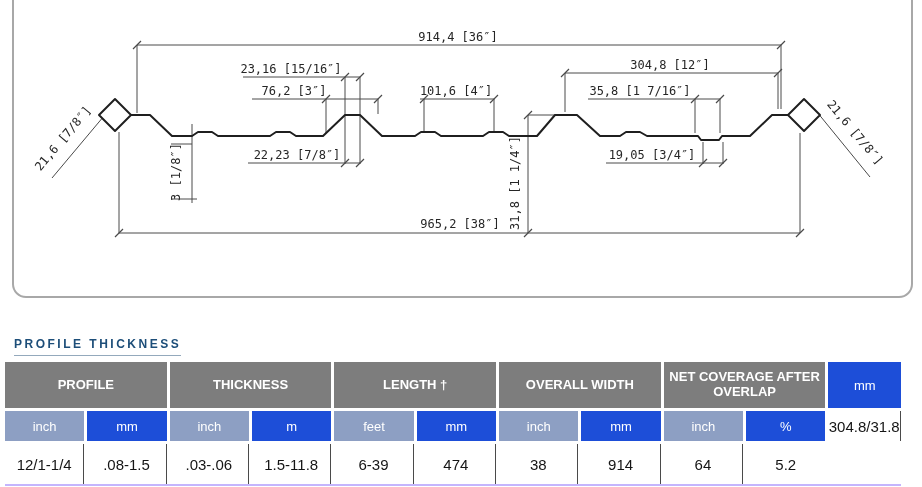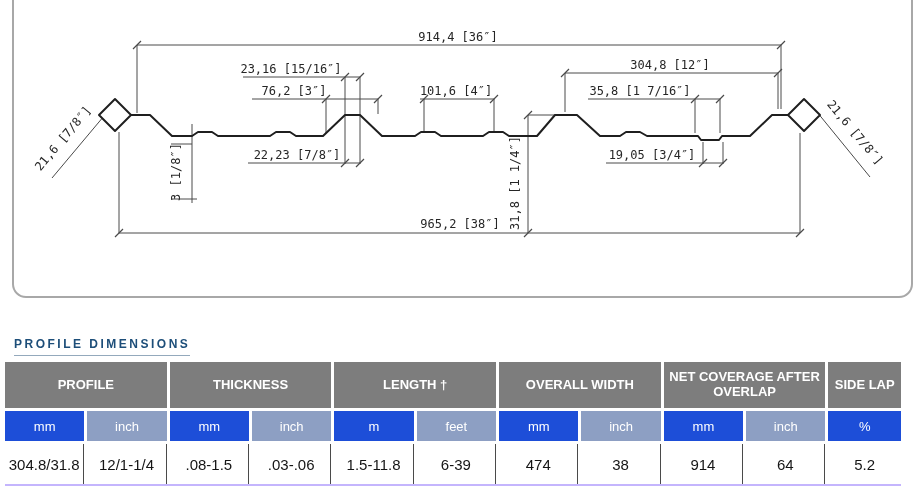--- a/index.html
+++ b/index.html
@@ -89,30 +89,29 @@
     <text class="t" x="640" y="95" text-anchor="middle">35,8  [1  7/16″]</text>
     <text class="t" x="297" y="159" text-anchor="middle">22,23  [7/8″]</text>
     <text class="t" x="652" y="159" text-anchor="middle">19,05  [3/4″]</text>
     <text class="t" x="460" y="228" text-anchor="middle">965,2  [38″]</text>
     <text class="t" text-anchor="middle" transform="translate(519,183) rotate(-90)">31,8  [1  1/4″]</text>
     <text class="t" text-anchor="middle" transform="translate(180,172) rotate(-90)">3  [1/8″]</text>
     <text class="t" text-anchor="middle" transform="translate(66,141) rotate(-50)">21,6  [7/8″]</text>
     <text class="t" text-anchor="middle" transform="translate(852,135) rotate(50)">21,6  [7/8″]</text>
   </svg>
 
-  <div class="table-title">PROFILE DIMENSIONS</div>
+  <div class="table-title">PROFILE THICKNESS</div>
 
   <div class="dim-table">
 
     <div class="gcell">PROFILE</div>
     <div class="gcell">THICKNESS</div>
     <div class="gcell">LENGTH †</div>
     <div class="gcell">OVERALL WIDTH</div>
     <div class="gcell">NET COVERAGE AFTER OVERLAP</div>
-    <div class="gcell single">SIDE LAP</div>
 
     <div class="ucell u-dark">mm</div>
     <div class="ucell u-light">inch</div>
     <div class="ucell u-dark">mm</div>
     <div class="ucell u-light">inch</div>
     <div class="ucell u-dark">m</div>
     <div class="ucell u-light">feet</div>
     <div class="ucell u-dark">mm</div>
     <div class="ucell u-light">inch</div>
     <div class="ucell u-dark">mm</div>

